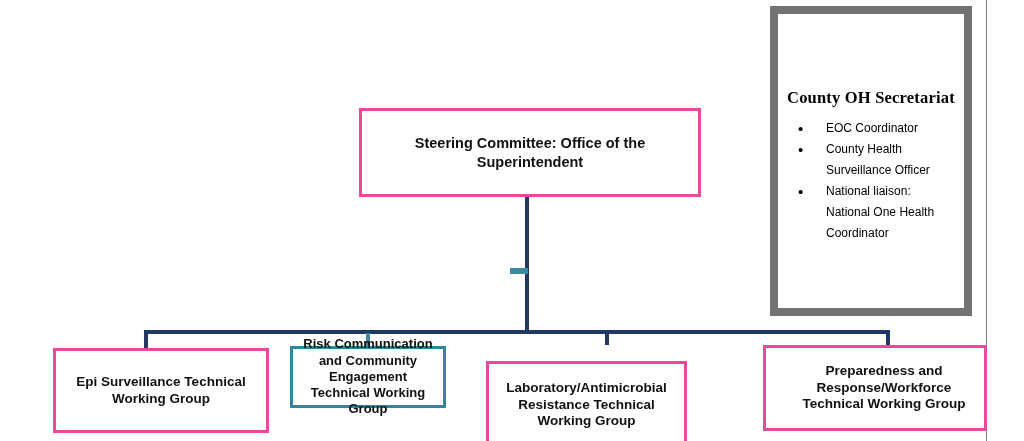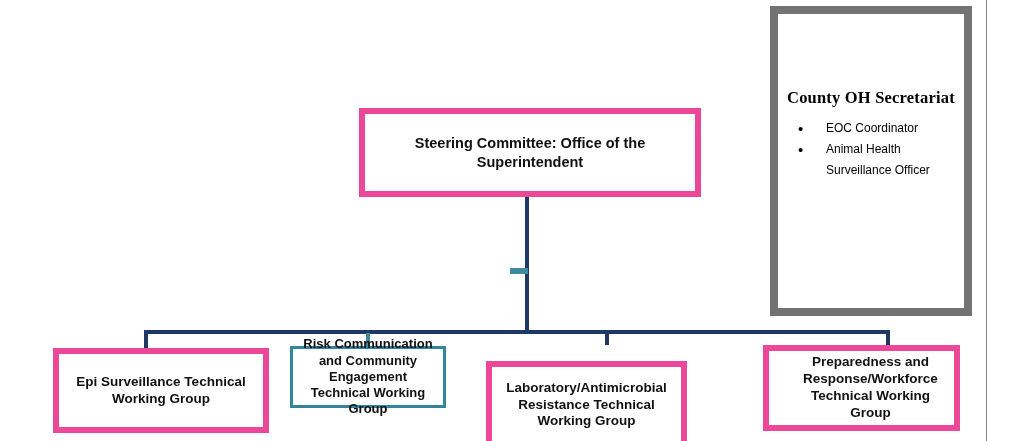--- a/index.html
+++ b/index.html
@@ -41,21 +41,21 @@
   }
   .node-label {
     font-weight: bold;
     color: #111111;
     line-height: 1.25;
     padding: 0 8px;
   }
 
   
   .navy {
-    border: 6px solid #ec4899;
+    border: 3px solid #ec4899;
   }
   
   .teal {
     border: 3px solid #31859c;
   }
   
   .redbox {
     border: 8px solid #737373;
     background: #ffffff;
     display: block;
@@ -87,21 +87,21 @@
 
   #laboratory-amr {
     left: 486px;
     top: 361px;
     width: 201px;
     height: 88px;
   }
   #preparedness-response {
     left: 763px;
     top: 345px;
-    width: 197px;
+    width: 224px;
     height: 86px;
     padding-left: 18px;
   }
   .node-label { font-size: 13.5px; }
 
   
   #county-oh-secretariat {
     left: 770px;
     top: 6px;
     width: 202px;
@@ -189,17 +189,18 @@
   </div>
 
   <div class="node navy" id="preparedness-response">
     <span class="node-label">Preparedness and Response/Workforce Technical Working Group</span>
   </div>
 
   <div class="node redbox" id="county-oh-secretariat">
     <div id="secretariat-title">County OH Secretariat</div>
     <ul id="secretariat-list">
       <li>EOC Coordinator</li>
-      <li>Animal Health Surveillance Officer</li>
+      <li>County Health Surveillance Officer</li>
+      <li>National liaison: National One Health Coordinator</li>
     </ul>
   </div>
 
 </div>
 
 </body></html>

